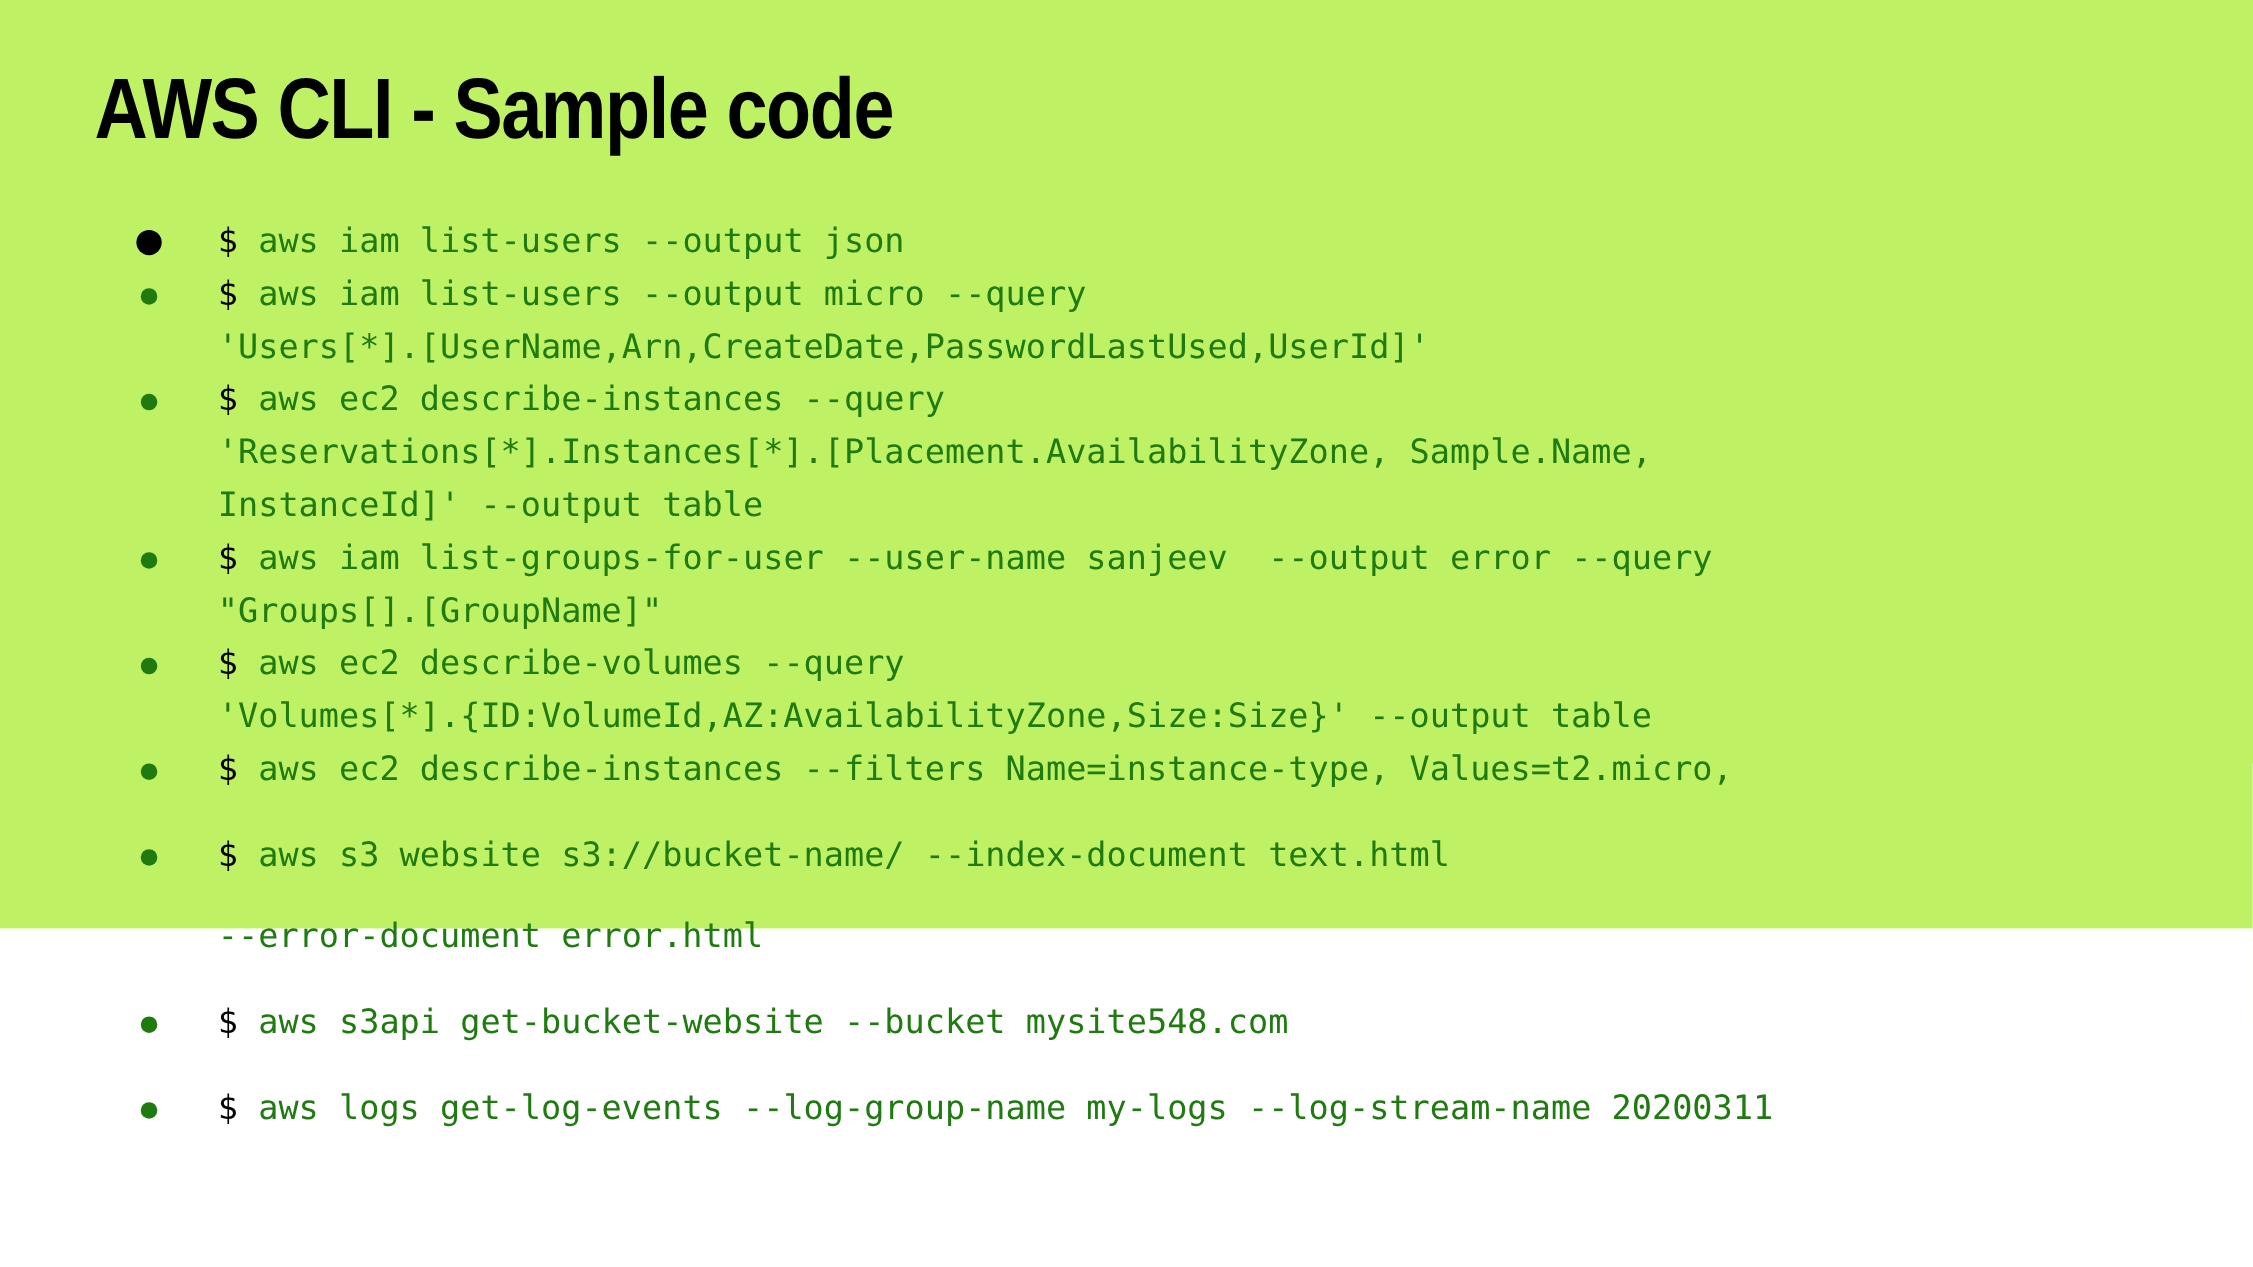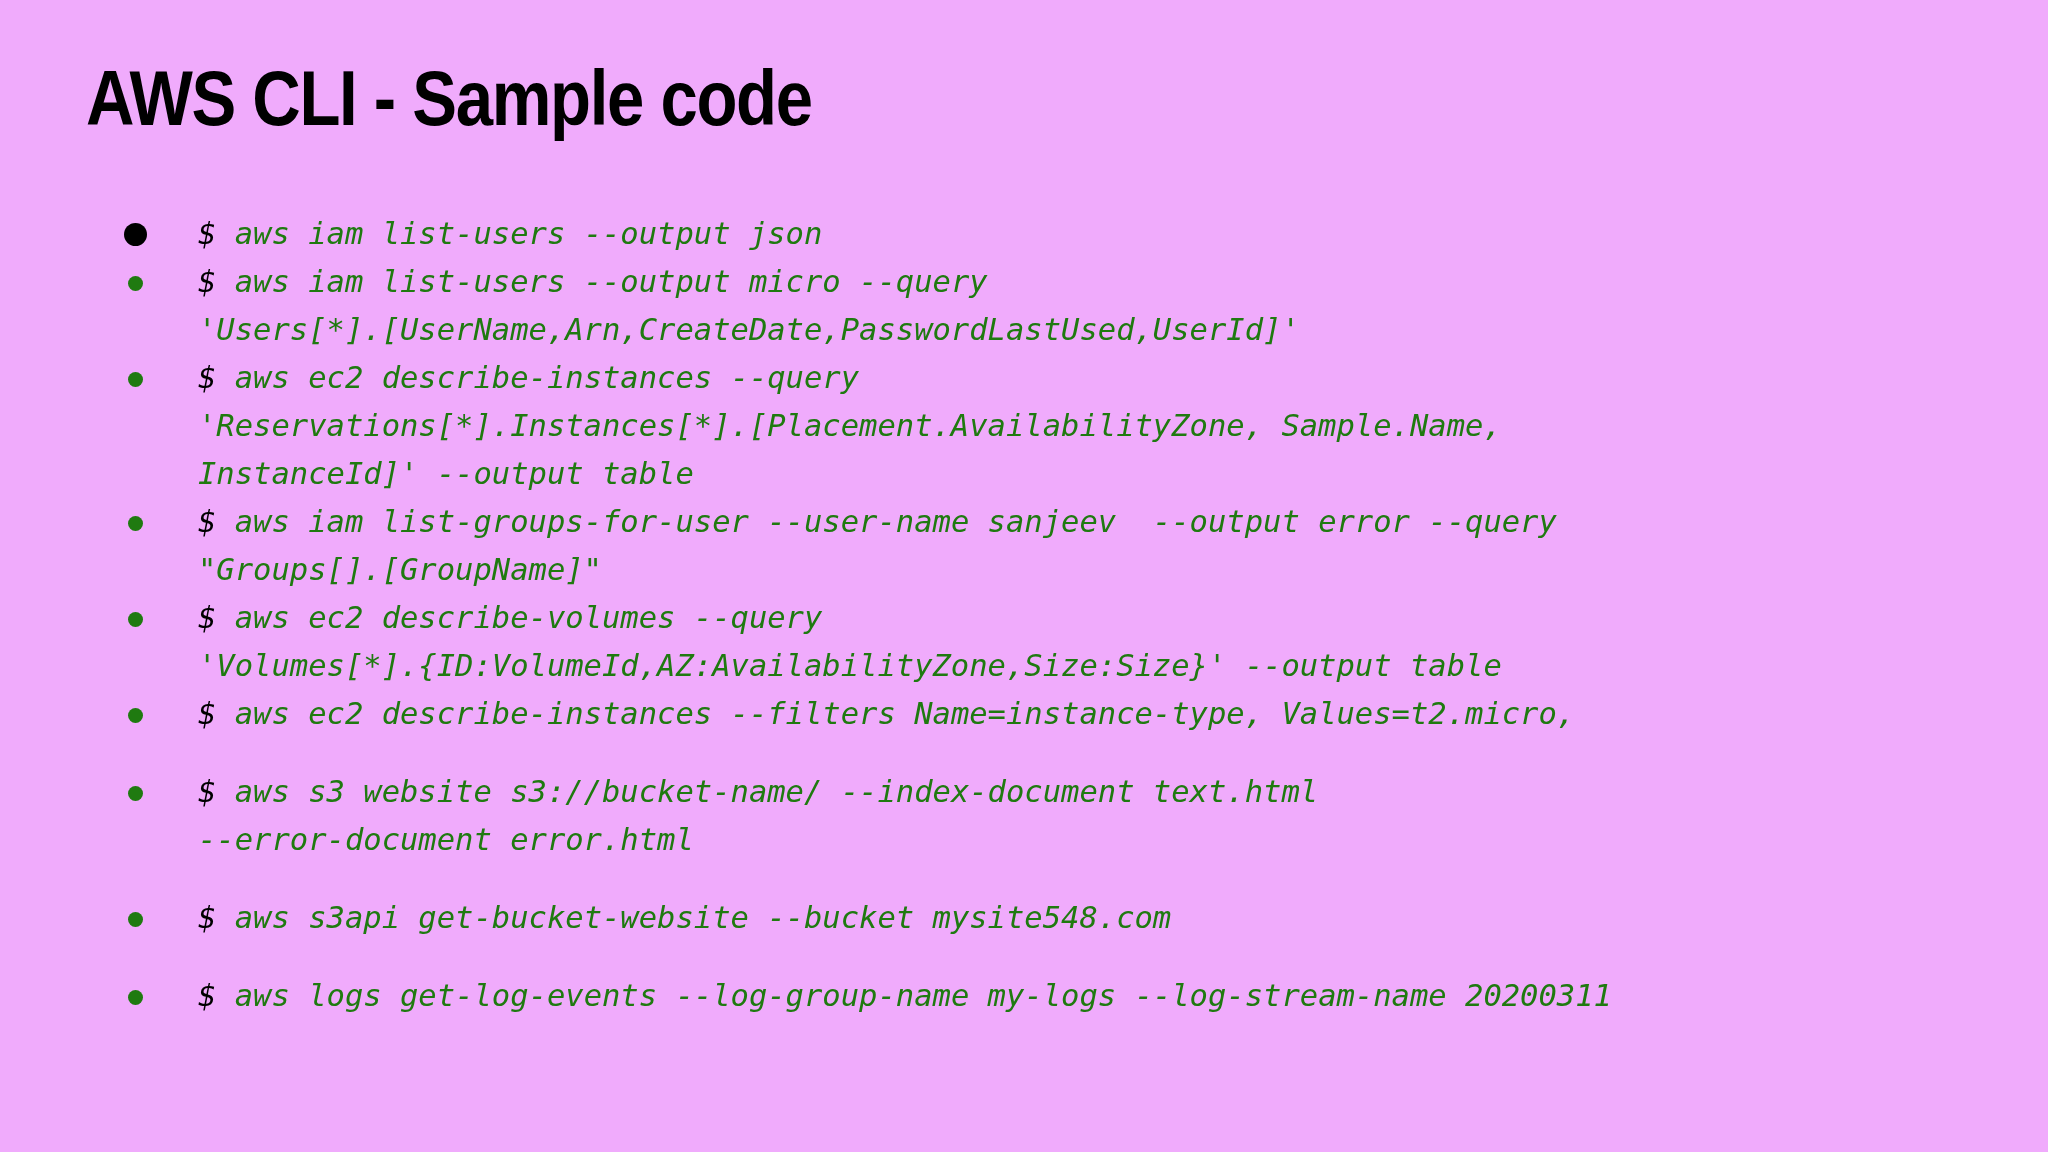--- a/index.html
+++ b/index.html
@@ -10,22 +10,22 @@
   body {
     width: 2048px;
     height: 1152px;
     overflow: hidden;
     font-family: "Liberation Sans", sans-serif;
   }
 
   .slide {
     position: relative;
     width: 2048px;
-    height: 1152px;
-    background: #f0abfc;
+    height: 844px;
+    background: #bef264;
     box-sizing: border-box;
   }
 
   .slide-title {
     position: absolute;
     left: 86px;
     top: 58px;
     font-family: "Liberation Sans", "DejaVu Sans", sans-serif;
     font-size: 78px;
     font-weight: 700;
@@ -33,26 +33,25 @@
     color: #000000;
     line-height: 1.05;
     white-space: nowrap;
     transform: scaleX(0.86);
     transform-origin: left top;
   }
 
   .code-list {
     position: absolute;
     left: 118px;
-    top: 210px;
+    top: 196px;
     width: 1880px;
     margin: 0;
     padding: 0;
     list-style: none;
-    font-style: italic;
   }
 
   .code-item {
     position: relative;
     padding-left: 80px;
     margin: 0 0 0 0;
     font-family: "DejaVu Sans Mono", "Liberation Mono", monospace;
     font-size: 30.5px;
     line-height: 48px;
     color: #1f7a10;
@@ -93,20 +92,21 @@
   }
   .code-item.gap-after {
     margin-bottom: 30px;
   }
 
   .cont-line {
     display: block;
     color: #1f7a10;
   }
   .cont-line.spaced {
+    margin-top: 26px;
   }
 </style>
 </head>
 <body>
 
 <div class="slide">
 
   <div class="slide-title">AWS CLI - Sample code</div>
 
   <ul class="code-list">

